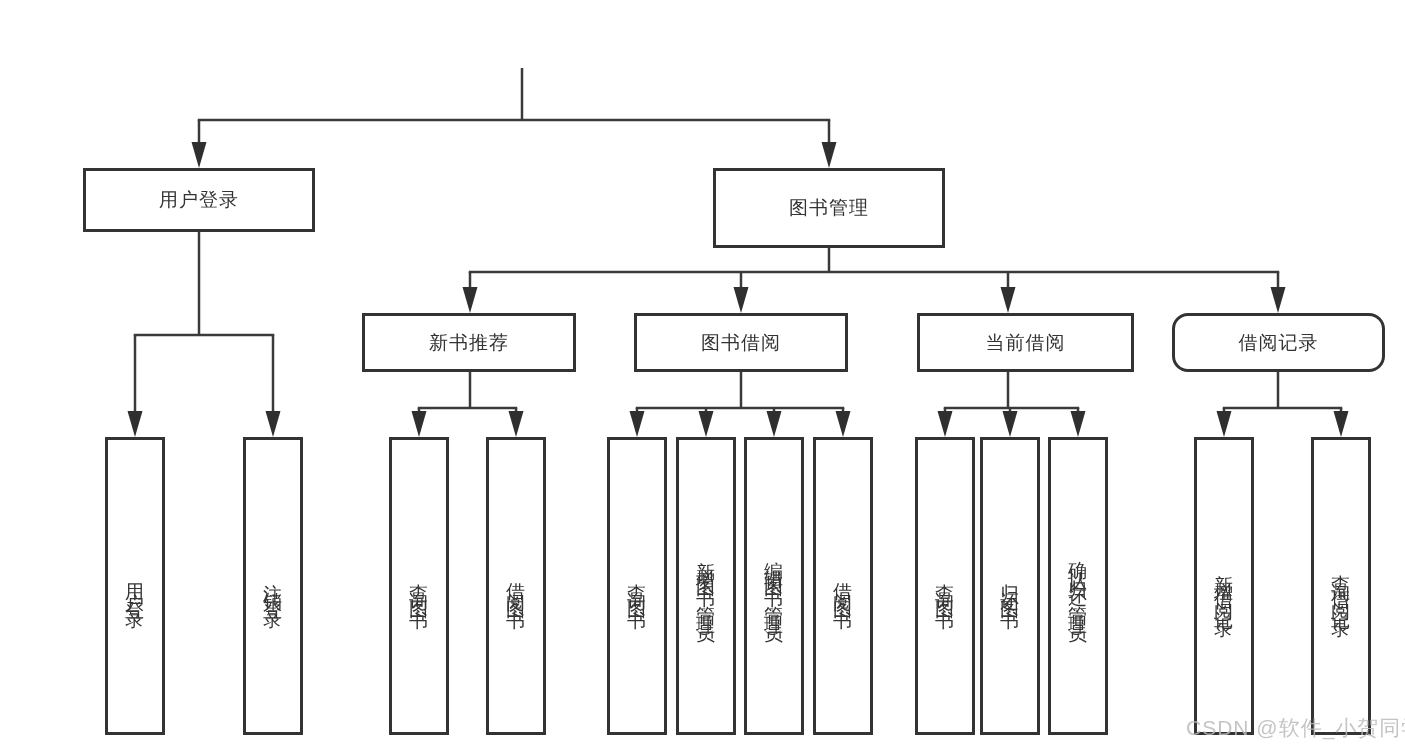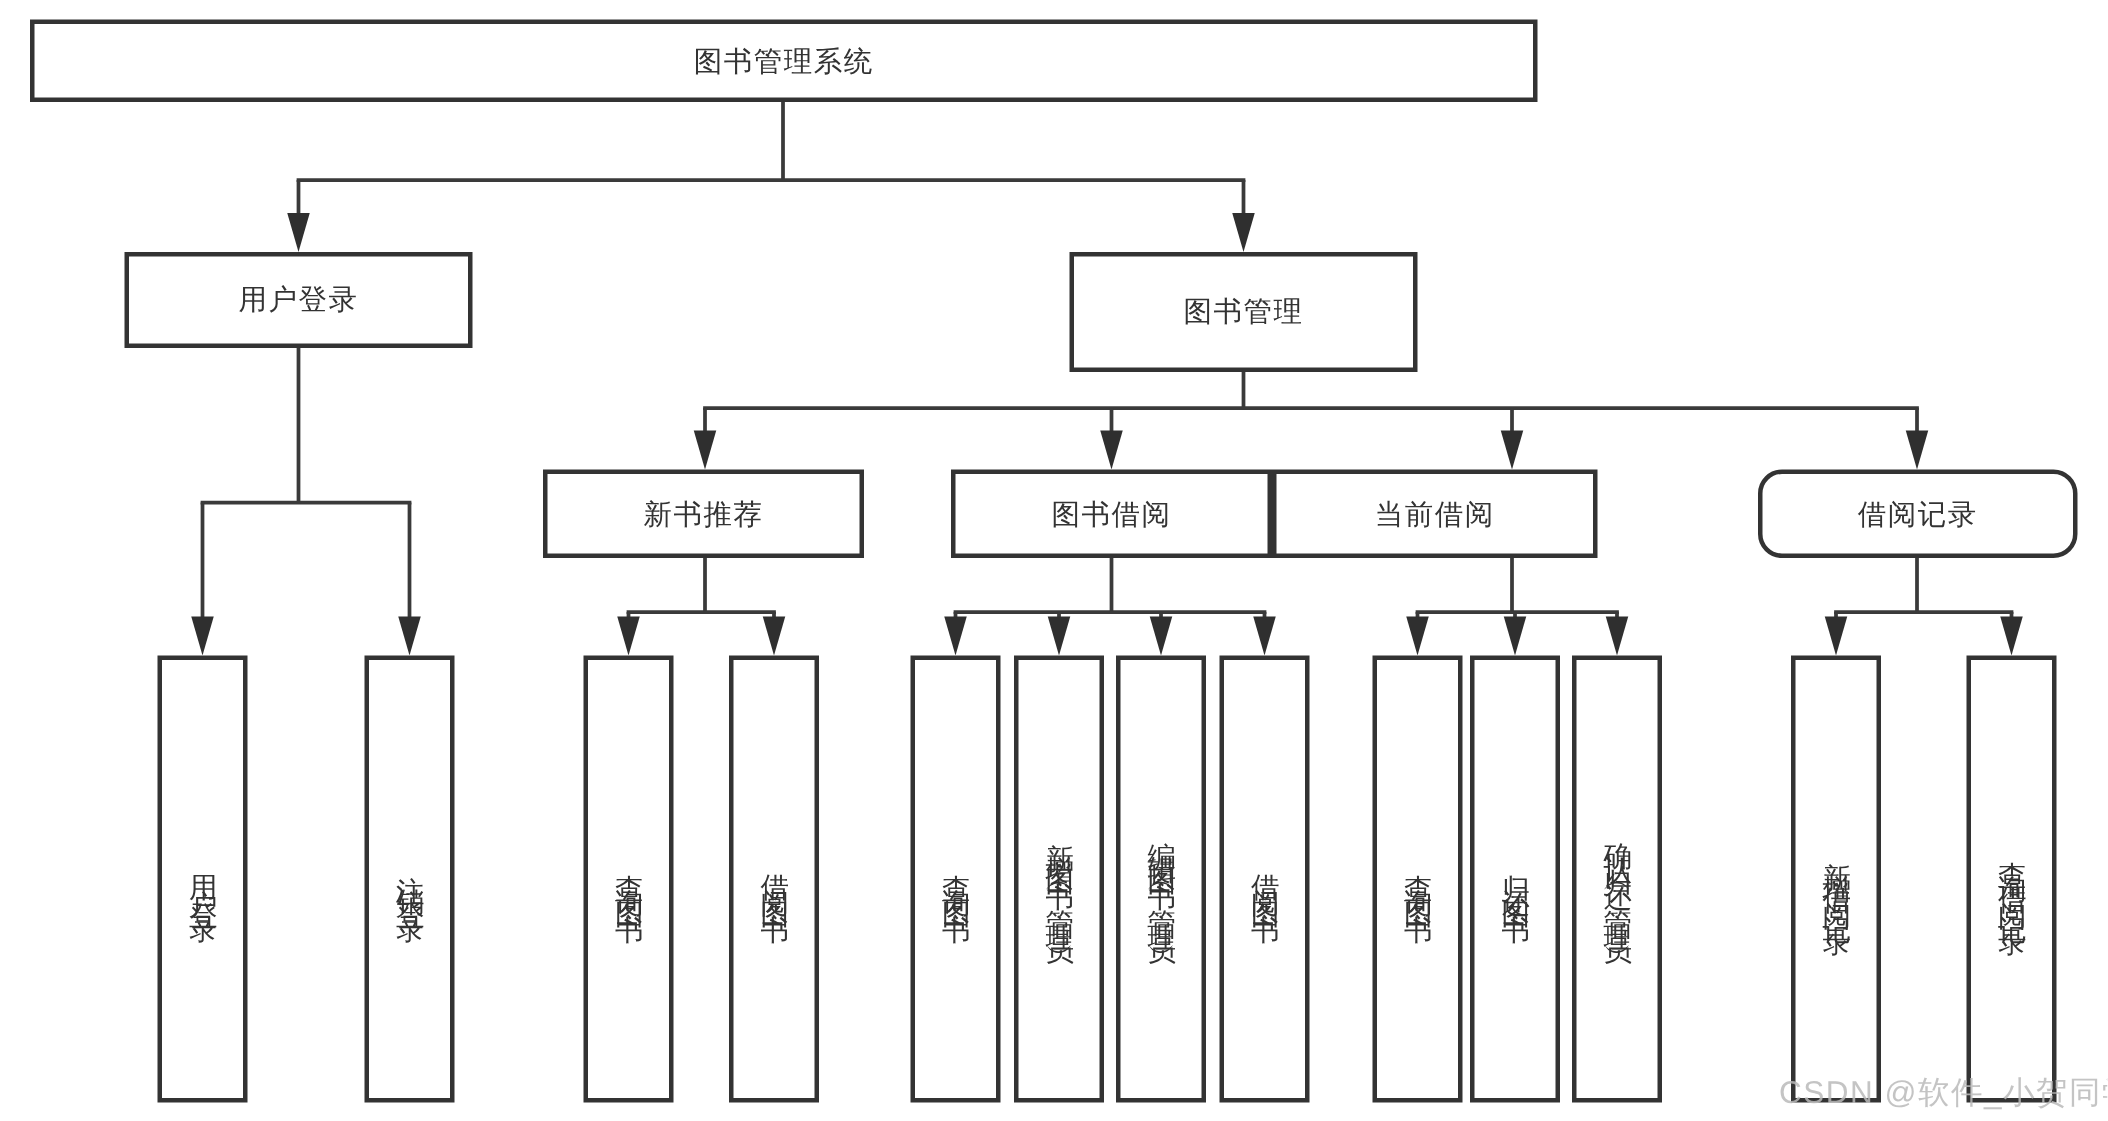--- a/index.html
+++ b/index.html
@@ -46,21 +46,21 @@
     letter-spacing: 1px;
     white-space: nowrap;
     z-index: 5;
   }
   
   .b-root    { left: 20px;   top: 13px;  width: 1005px; height: 55px; }
   .b-login   { left: 83px;   top: 168px; width: 232px;  height: 64px; }
   .b-manage  { left: 713px;  top: 168px; width: 232px;  height: 80px; }
   .b-newbook { left: 362px;  top: 313px; width: 214px;  height: 59px; }
   .b-borrow  { left: 634px;  top: 313px; width: 214px;  height: 59px; }
-  .b-current { left: 848px;  top: 313px; width: 217px;  height: 59px; }
+  .b-current { left: 917px;  top: 313px; width: 217px;  height: 59px; }
   .b-records { left: 1172px; top: 313px; width: 213px;  height: 59px; border-radius: 16px; }
   .leaf      { top: 437px;   width: 60px; height: 298px; }
   .l-1a { left: 105px; }  .l-1b { left: 243px; }
   .l-2a { left: 389px; }  .l-2b { left: 486px; }
   .l-3a { left: 607px; }  .l-3b { left: 676px; }  .l-3c { left: 744px; }  .l-3d { left: 813px; }
   .l-4a { left: 915px; }  .l-4b { left: 980px; }  .l-4c { left: 1048px; }
   .l-5a { left: 1194px; } .l-5b { left: 1311px; }
 </style>
 </head>
 <body>
@@ -129,21 +129,20 @@
       <polygon points="766.5,411  781.5,411  774,437"></polygon>
       <polygon points="835.5,411  850.5,411  843,437"></polygon>
       <polygon points="937.5,411  952.5,411  945,437"></polygon>
       <polygon points="1002.5,411 1017.5,411 1010,437"></polygon>
       <polygon points="1070.5,411 1085.5,411 1078,437"></polygon>
       <polygon points="1216.5,411 1231.5,411 1224,437"></polygon>
       <polygon points="1333.5,411 1348.5,411 1341,437"></polygon>
     </g>
   </svg>
 
-  <div class="node b-root">图书管理系统</div>
 
   <div class="node b-login">用户登录</div>
   <div class="node b-manage">图书管理</div>
 
   <div class="node b-newbook">新书推荐</div>
   <div class="node b-borrow">图书借阅</div>
   <div class="node b-current">当前借阅</div>
   <div class="node b-records">借阅记录</div>
 
   <div class="node leaf l-1a">用户登录</div>

